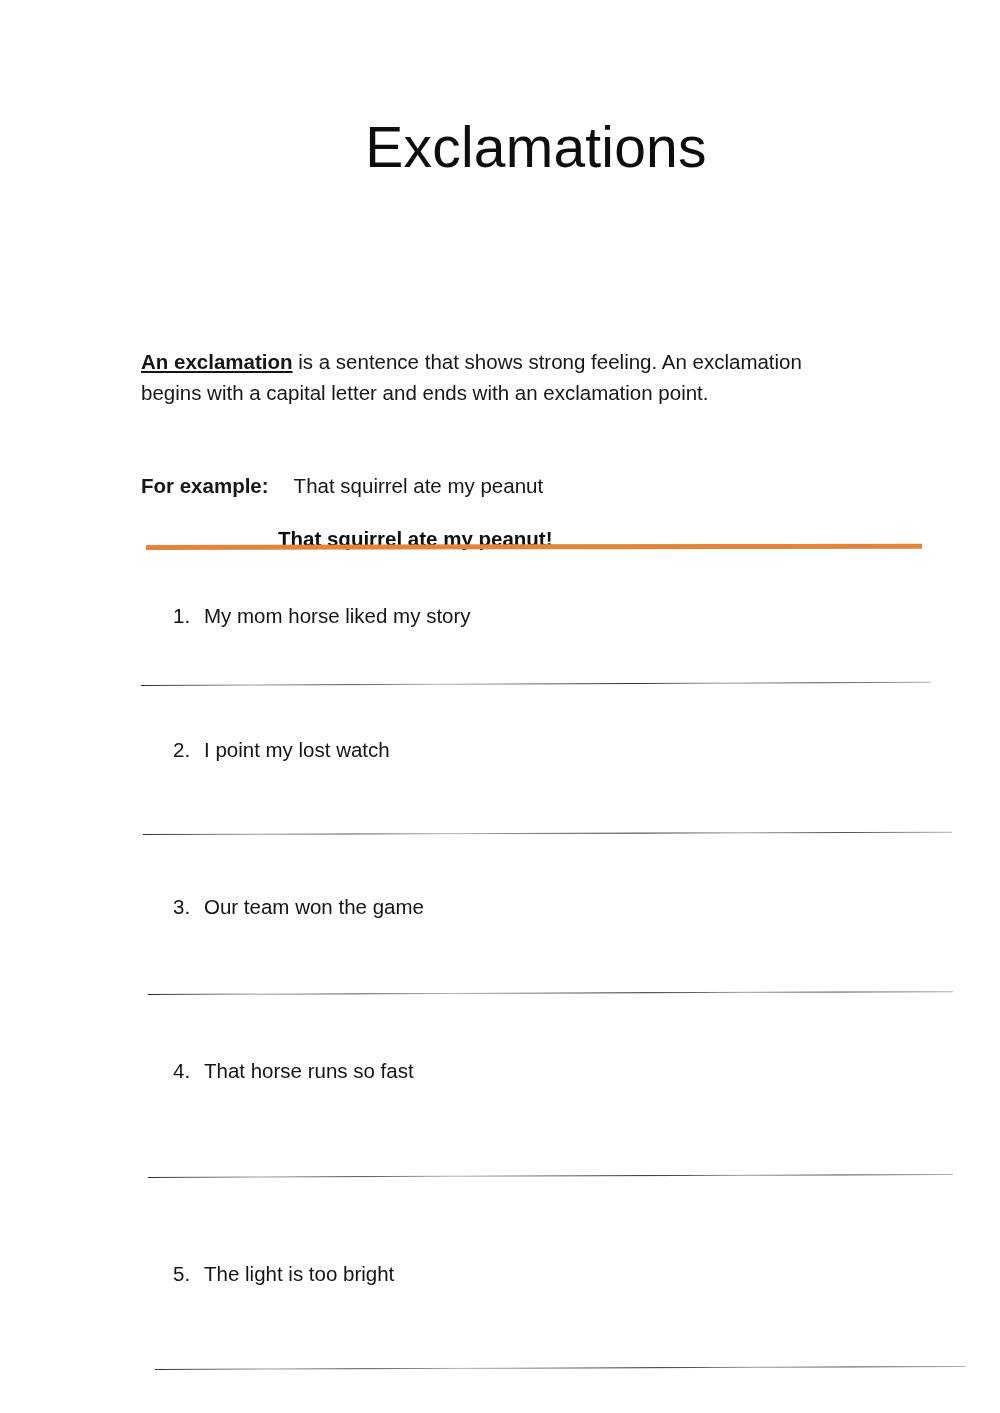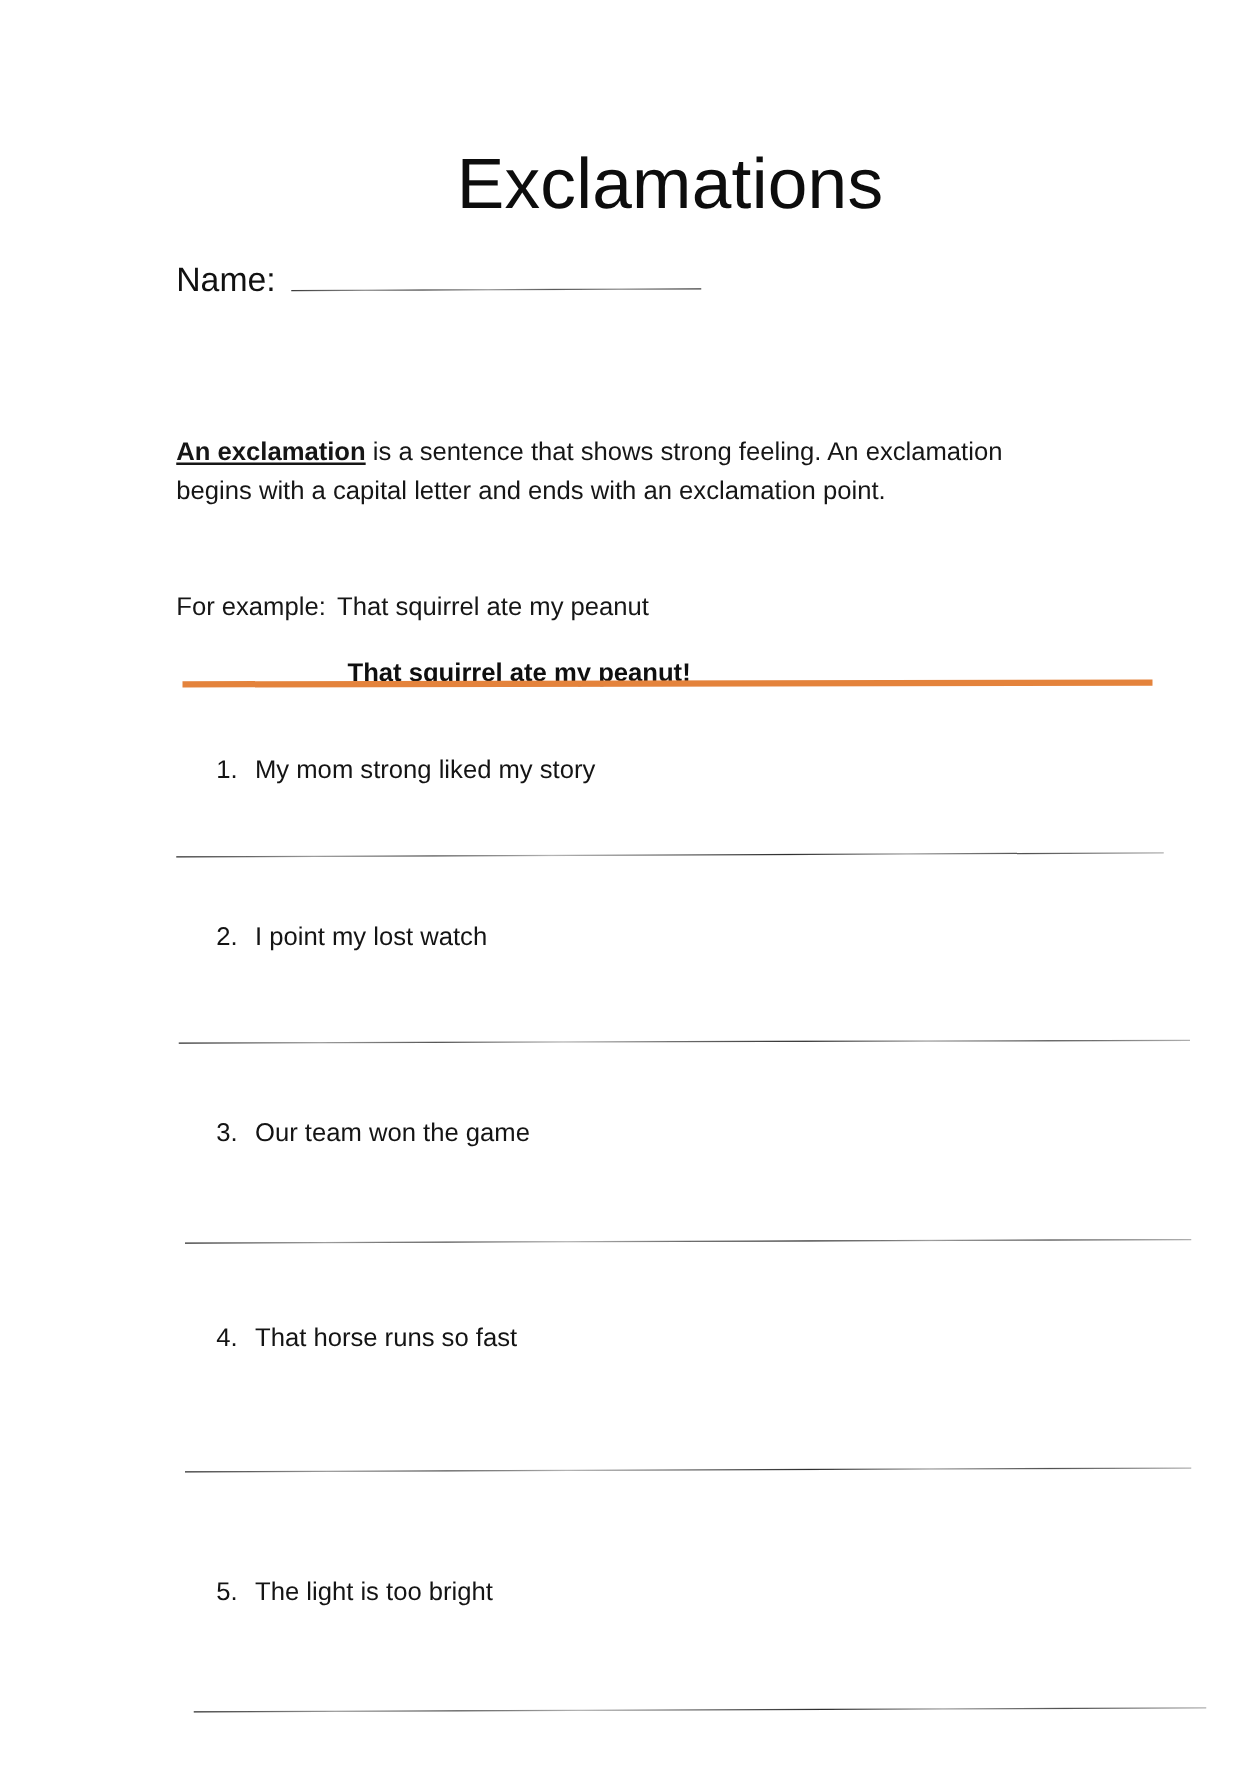--- a/index.html
+++ b/index.html
@@ -90,24 +90,24 @@
   .example-row {
     position: absolute;
     left: 141px;
     top: 470px;
     font-size: 20.5px;
     line-height: 31px;
     color: #161616;
     white-space: nowrap;
   }
   .example-row .lead {
-    font-weight: normal;
+    font-weight: bold;
   }
   .example-row .sentence {
-    margin-left: 9px;
+    margin-left: 25px;
   }
 
   .example-answer {
     position: absolute;
     left: 278px;
     top: 511px;
     font-size: 20.5px;
     line-height: 31px;
     font-weight: bold;
     color: #0f0f0f;
@@ -170,41 +170,37 @@
   .q5 { left: 173px; top: 1259px; }
   .line5 { left: 155px; top: 1369px; width: 810px; transform: rotate(-0.22deg); transform-origin: left center; }
 </style>
 </head>
 <body>
 
 <div class="page">
 
   <div class="title">Exclamations</div>
 
-  <div class="name-row">
-    <span class="name-label">Name:</span>
-    <span class="name-blank"></span>
-  </div>
 
   <div class="definition">
     <span class="term">An exclamation</span><span> is a sentence that shows strong feeling. An exclamation begins with a capital letter and ends with an exclamation point.</span>
   </div>
 
 
   <div class="example-row">
     <span class="lead">For example:</span><span class="sentence">That squirrel ate my peanut</span>
   </div>
 
   <div class="example-answer">That squirrel ate my peanut!</div>
 
   <div class="divider"></div>
 
   <div class="question q1">
     <span class="num">1.</span>
-    <span class="text">My mom strong liked my story</span>
+    <span class="text">My mom horse liked my story</span>
   </div>
   <div class="answer-line line1"></div>
 
   <div class="question q2">
     <span class="num">2.</span>
     <span class="text">I point my lost watch</span>
   </div>
   <div class="answer-line line2"></div>
 
   <div class="question q3">

